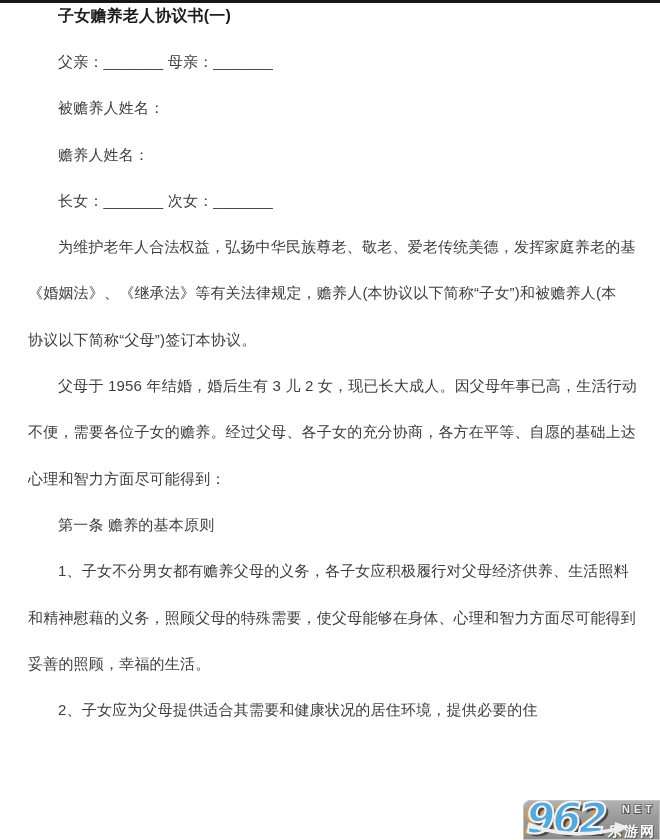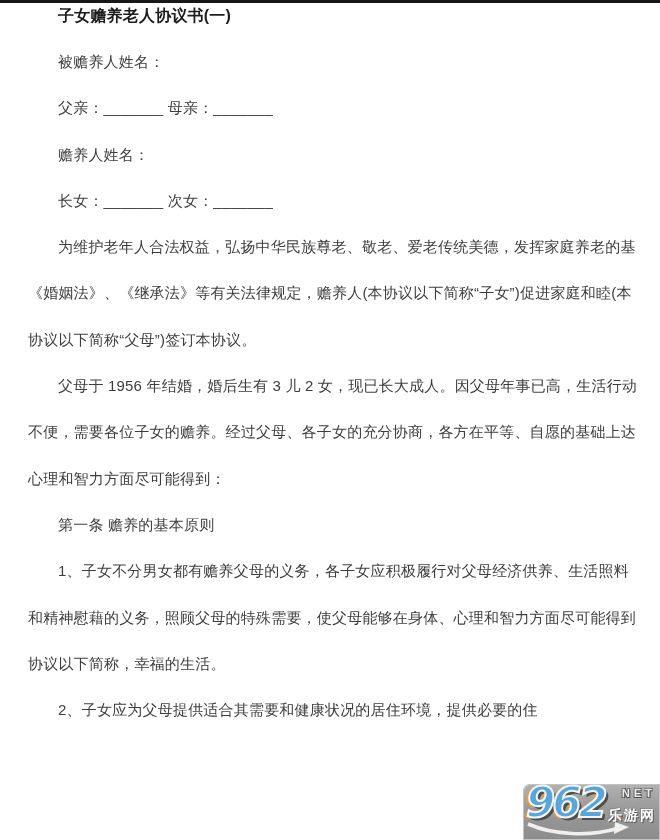--- a/index.html
+++ b/index.html
@@ -20,21 +20,21 @@
     height: 46.3px; display: flex; align-items: center;
     white-space: nowrap; overflow: visible;
     font-size: 15px; color: #3d3d3d; letter-spacing: 0.2px;
   }
   .line.indent { padding-left: 30px; }
   .line.title { font-weight: bold; font-size: 16px; color: #1c1c1c; }
 
   
   .watermark {
     position: absolute; right: 0; bottom: 0;
-    width: 137px; height: 56px;
+    width: 137px; height: 40px;
     background: linear-gradient(180deg, #b2b2b2 0%, #9a9a9a 45%, #8c8c8c 100%);
     border-radius: 8px 0 0 0;
     box-shadow: inset 0 0 0 1px #c2c2c2;
     z-index: 5;
   }
   .wm-num {
     position: absolute; left: 3px; top: -6px;
     font-family: "DejaVu Sans", sans-serif;
     font-size: 42px; font-weight: bold; font-style: italic;
     letter-spacing: -3px;
@@ -62,34 +62,34 @@
   }
   .wm-swoosh { position: absolute; left: 2px; bottom: 1px; }
 </style>
 </head>
 <body>
 
 <div class="top-rule"></div>
 
 <div class="doc">
   <div class="line title indent">子女赡养老人协议书(一)</div>
+  <div class="line indent">父亲：_______ 母亲：_______</div>
   <div class="line indent">被赡养人姓名：</div>
-  <div class="line indent">父亲：_______ 母亲：_______</div>
   <div class="line indent">赡养人姓名：</div>
   <div class="line indent">长女：_______ 次女：_______</div>
   <div class="line indent">为维护老年人合法权益，弘扬中华民族尊老、敬老、爱老传统美德，发挥家庭养老的基</div>
-  <div class="line">《婚姻法》、《继承法》等有关法律规定，赡养人(本协议以下简称“子女”)促进家庭和睦(本</div>
+  <div class="line">《婚姻法》、《继承法》等有关法律规定，赡养人(本协议以下简称“子女”)和被赡养人(本</div>
   <div class="line">协议以下简称“父母”)签订本协议。</div>
   <div class="line indent">父母于 1956 年结婚，婚后生有 3 儿 2 女，现已长大成人。因父母年事已高，生活行动</div>
   <div class="line">不便，需要各位子女的赡养。经过父母、各子女的充分协商，各方在平等、自愿的基础上达</div>
   <div class="line">心理和智力方面尽可能得到：</div>
   <div class="line indent">第一条 赡养的基本原则</div>
   <div class="line indent">1、子女不分男女都有赡养父母的义务，各子女应积极履行对父母经济供养、生活照料</div>
   <div class="line">和精神慰藉的义务，照顾父母的特殊需要，使父母能够在身体、心理和智力方面尽可能得到</div>
-  <div class="line">协议以下简称，幸福的生活。</div>
+  <div class="line">妥善的照顾，幸福的生活。</div>
   <div class="line indent">2、子女应为父母提供适合其需要和健康状况的居住环境，提供必要的住</div>
 </div>
 
 <div class="watermark">
   <span class="wm-num">962</span>
   <span class="wm-dot">.</span>
   <span class="wm-net">NET</span>
   <span class="wm-site">乐游网</span>
   <svg class="wm-swoosh" width="110" height="20" viewBox="0 0 110 20">
     <path d="M3 5 C 28 16, 65 18, 94 9" stroke="#efefef" stroke-width="3.6" fill="none"></path>

